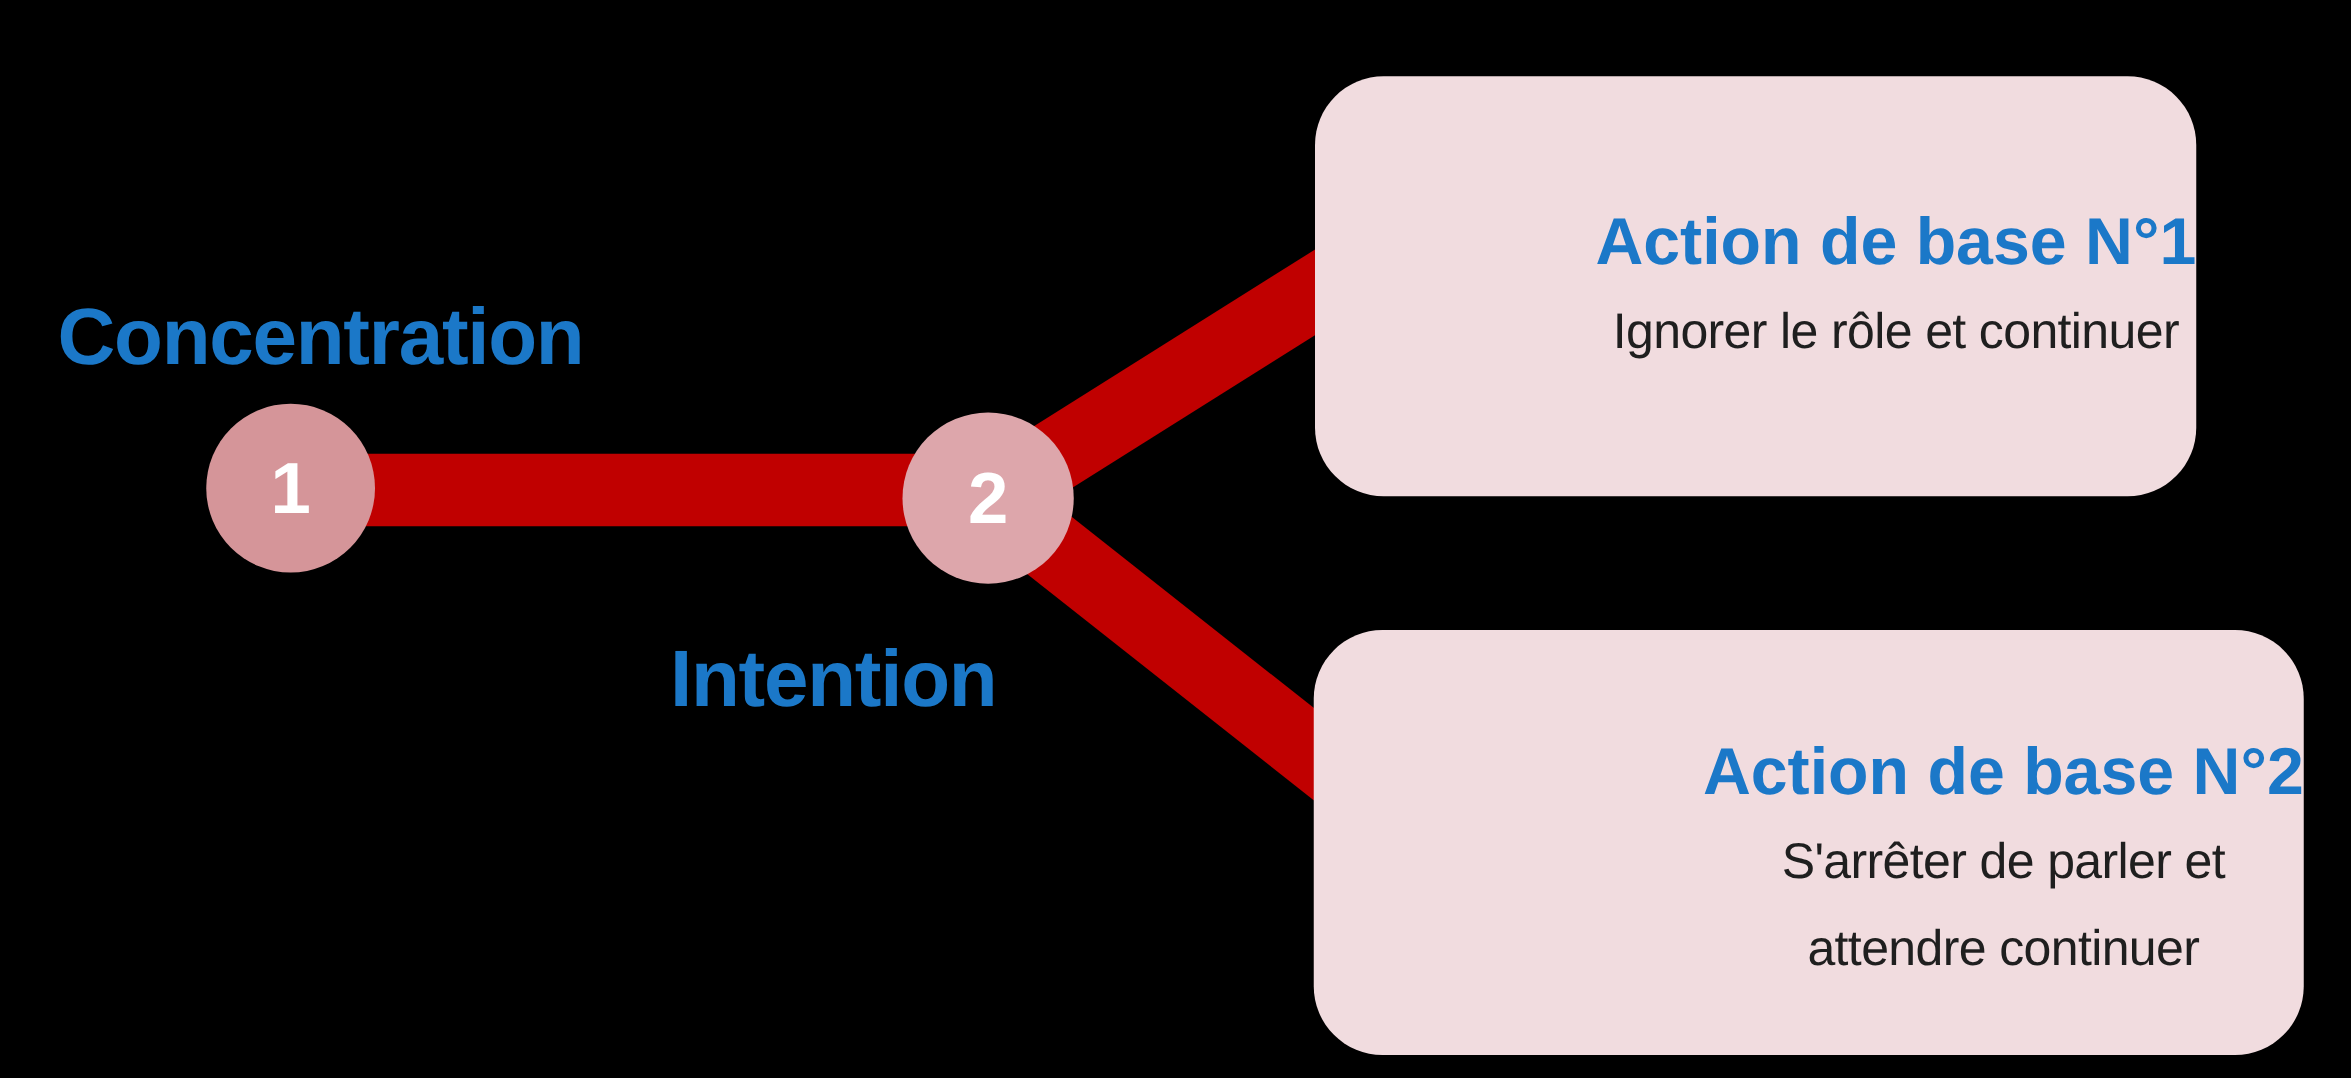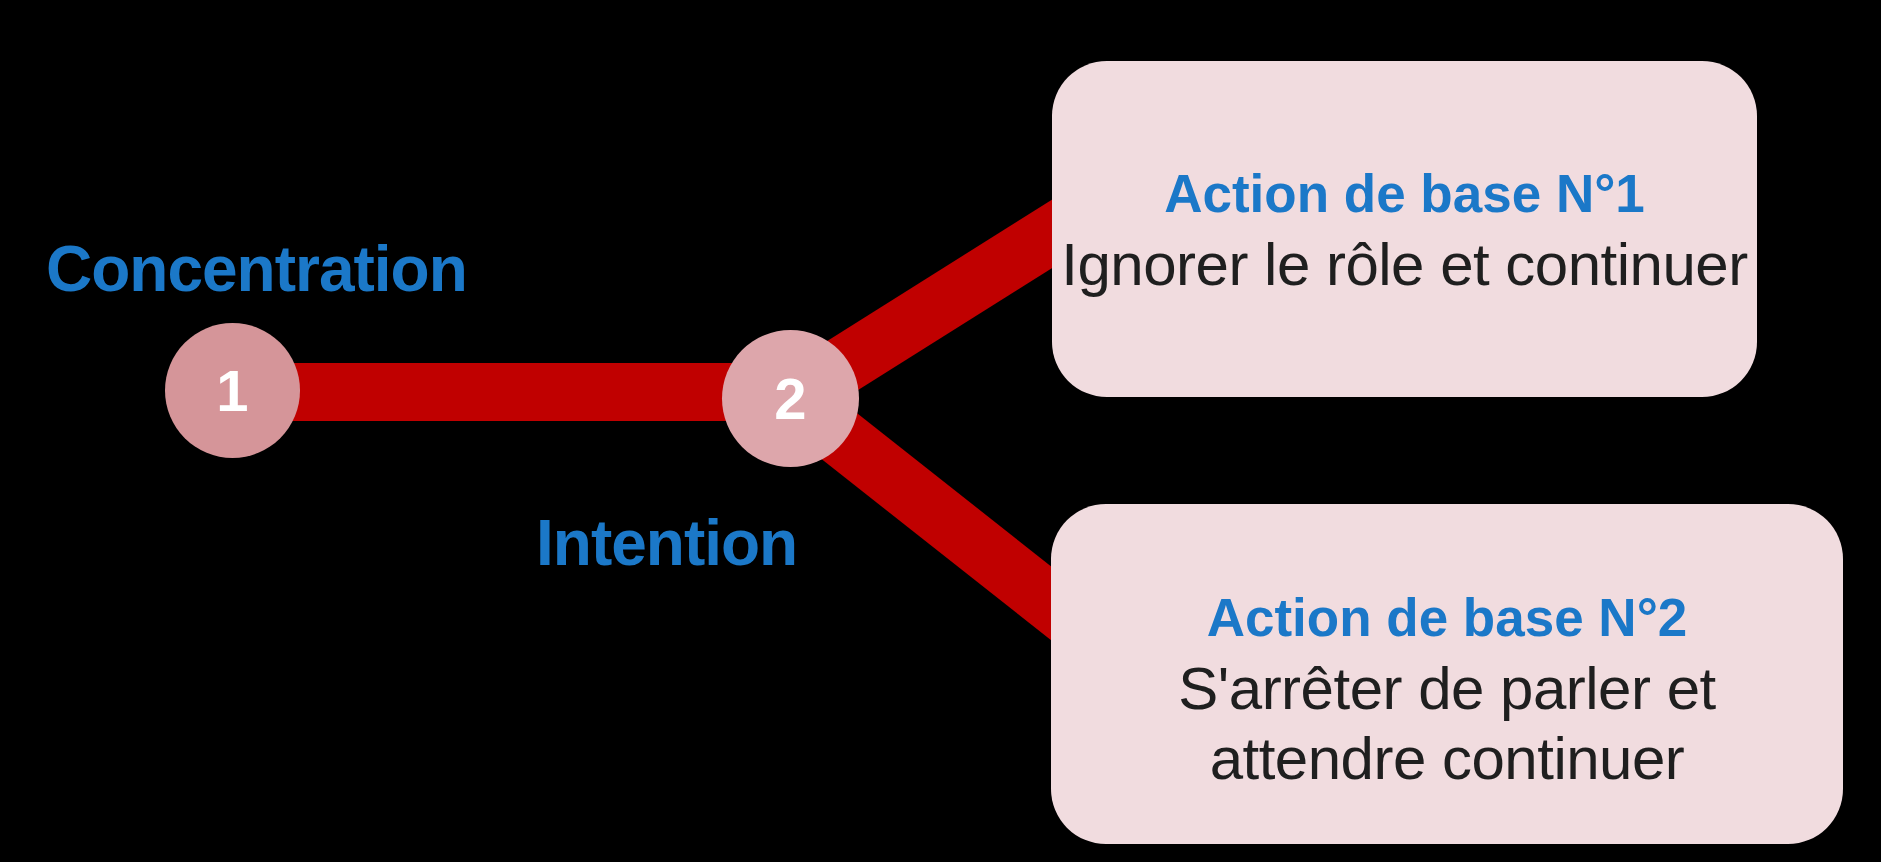--- a/index.html
+++ b/index.html
@@ -46,36 +46,36 @@
   .node .num{
     color:var(--number-text);
     font-size:58px;font-weight:700;
   }
 
   .action-box{
     position:absolute;
     background:var(--box-fill);
     border-radius:55px;
     display:flex;flex-direction:column;
-    align-items:center;justify-content:center;
+    align-items:flex-end;justify-content:center;
     text-align:center;
   }
   .action-box-1{left:1052px;top:61px;width:705px;height:336px;}
   .action-box-2{left:1051px;top:504px;width:792px;height:340px;}
   .action-box-2 .box-content{transform:translateY(14px);}
   .box-content{display:flex;flex-direction:column;align-items:center;}
   .box-title{
     color:var(--blue);
     font-size:53px;font-weight:700;
     line-height:72px;
     white-space:nowrap;
   }
   .box-line{
     color:var(--body-text);
-    font-size:60px;font-weight:400;
+    font-size:40px;font-weight:400;
     letter-spacing:-0.5px;
     line-height:70px;
     white-space:nowrap;
   }
 </style>
 </head>
 <body>
 
 <div class="canvas">
 

